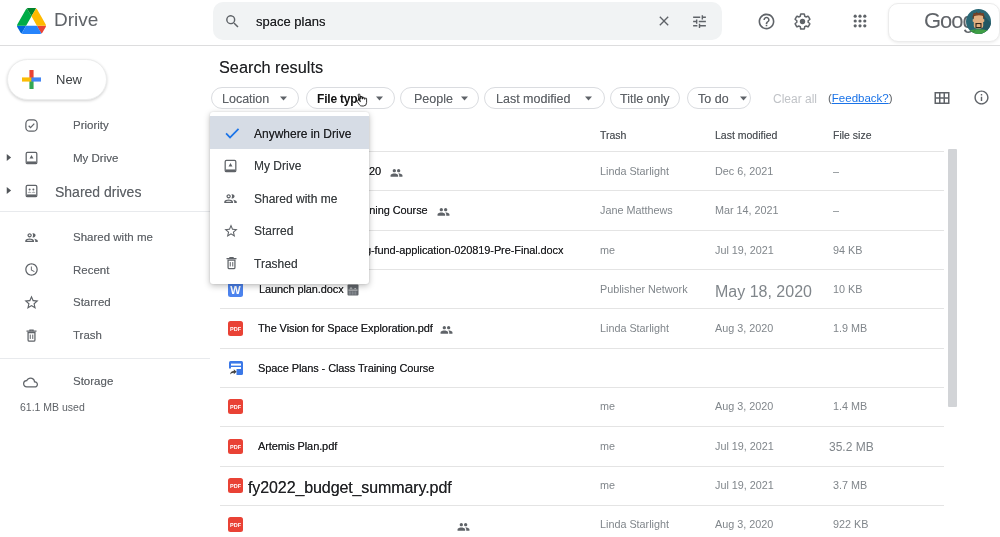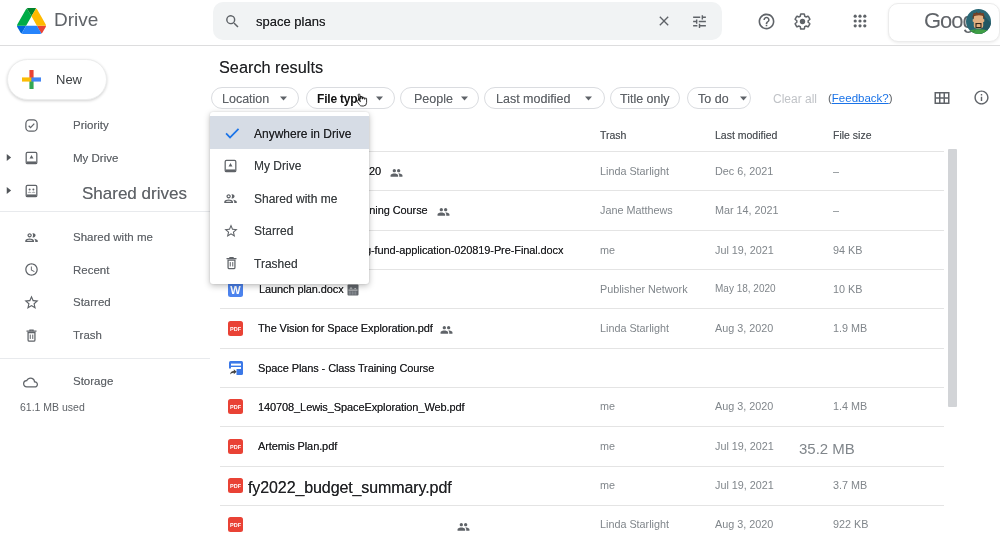--- a/index.html
+++ b/index.html
@@ -85,21 +85,21 @@
   <svg class="abs" style="left:22px;top:70px" width="19" height="19" viewBox="0 0 21 21">
     <rect x="8.2" y="0" width="4.6" height="10.5" fill="#ea4335"></rect>
     <rect x="8.2" y="10.5" width="4.6" height="10.5" fill="#34a853"></rect>
     <rect x="0" y="8.2" width="10.5" height="4.6" fill="#fbbc04"></rect>
     <rect x="10.5" y="8.2" width="10.5" height="4.6" fill="#4285f4"></rect>
   </svg>
   <div class="abs" style="left:56px;top:72px;font-size:13px;color:#3c4043;">New</div>
 
   <div class="abs g sb" style="left:57px;top:119px;font-size:11.5px;">Priority</div>
   <div class="abs g sb" style="left:57px;top:152px;font-size:11.5px;">My Drive</div>
-  <div class="abs g sb" style="left:66px;top:184px;font-size:17px;text-align:center;">Shared drives</div>
+  <div class="abs g sb" style="left:39px;top:184px;font-size:14px;text-align:center;">Shared drives</div>
   <div class="abs g sb" style="left:57px;top:231px;font-size:11.5px;">Shared with me</div>
   <div class="abs g sb" style="left:57px;top:264px;font-size:11.5px;">Recent</div>
   <div class="abs g sb" style="left:57px;top:296px;font-size:11.5px;">Starred</div>
   <div class="abs g sb" style="left:57px;top:329px;font-size:11.5px;">Trash</div>
   <div class="abs g sb" style="left:57px;top:375px;font-size:11.5px;">Storage</div>
   <div class="abs g" style="left:20px;top:401px;font-size:10.5px;">61.1 MB used</div>
 
   <div class="abs" style="left:0;top:211px;width:210px;height:1px;background:#e8eaed;"></div>
   <div class="abs" style="left:0;top:358px;width:210px;height:1px;background:#e8eaed;"></div>
 
@@ -239,21 +239,21 @@
     <path d="M7 4.7 q1.2 -1.4 2.4 0 z" fill="#e8e9ea"></path>
     <rect x="1.5" y="5.6" width="9" height="1" fill="#caccce"></rect>
     <rect x="1.8" y="7.6" width="2" height="1" fill="#9aa0a6"></rect>
     <rect x="4.6" y="7.6" width="2" height="1" fill="#9aa0a6"></rect>
     <rect x="7.4" y="7.6" width="2" height="1" fill="#9aa0a6"></rect>
     <rect x="1.8" y="9.4" width="2" height="1" fill="#9aa0a6"></rect>
     <rect x="4.6" y="9.4" width="2" height="1" fill="#9aa0a6"></rect>
     <rect x="7.4" y="9.4" width="2" height="1" fill="#9aa0a6"></rect>
   </svg>
   <div class="abs" style="left:600px;top:283px;font-size:10.8px;color:#80868b;">Publisher Network</div>
-  <div class="abs" style="left:715px;top:283px;font-size:10px;color:#80868b;">May 18, 2020</div>
+  <div class="abs" style="left:715px;top:283px;font-size:16px;color:#80868b;">May 18, 2020</div>
   <div class="abs" style="left:833px;top:283px;font-size:10.8px;color:#80868b;">10 KB</div>
 
   <svg class="abs" style="left:228px;top:321px" width="15" height="15">
       <rect width="15" height="15" rx="2.5" fill="#e94235"></rect>
       <text x="7.5" y="10" font-size="5.5" fill="#fff" text-anchor="middle" font-family="Liberation Sans, sans-serif" font-weight="bold">PDF</text>
     </svg>
   <div class="abs" style="left:258px;top:322px;font-size:11px;color:#202124;letter-spacing:-0.1px;text-shadow:0 0 0.5px rgba(32,33,36,0.75);">The Vision for Space Exploration.pdf</div>
   <svg class="abs" style="left:440px;top:323px" width="13" height="11" viewBox="0 0 24 19" fill="#5f6368">
       <path d="M16 11c1.66 0 2.99-1.34 2.99-3S17.66 5 16 5c-1.66 0-3 1.34-3 3s1.34 3 3 3zm-8 0c1.66 0 2.99-1.34 2.99-3S9.66 5 8 5C6.34 5 5 6.34 5 8s1.34 3 3 3zm0 2c-2.33 0-7 1.17-7 3.5V19h14v-2.5c0-2.33-4.67-3.5-7-3.5zm8 0c-.29 0-.62.02-.97.05 1.16.84 1.97 1.97 1.97 3.45V19h6v-2.5c0-2.33-4.67-3.5-7-3.5z"></path>
     </svg>
@@ -267,33 +267,32 @@
     <rect x="3" y="7" width="10" height="2" fill="#fff"></rect>
     <rect x="0" y="8.5" width="8.5" height="8.5" fill="#fff"></rect>
     <path d="M2.2 14.5 q0 -3.5 3.6 -3.6 l0 -1.6 l2.8 2.5 l-2.8 2.5 l0 -1.6 q-2.6 0 -3.6 1.8 Z" fill="#444"></path>
   </svg>
   <div class="abs" style="left:258px;top:361.5px;font-size:11px;color:#202124;letter-spacing:-0.1px;text-shadow:0 0 0.5px rgba(32,33,36,0.75);">Space Plans - Class Training Course</div>
 
   <svg class="abs" style="left:228px;top:399px" width="15" height="15">
       <rect width="15" height="15" rx="2.5" fill="#e94235"></rect>
       <text x="7.5" y="10" font-size="5.5" fill="#fff" text-anchor="middle" font-family="Liberation Sans, sans-serif" font-weight="bold">PDF</text>
     </svg>
-  <div class="abs" style="left:258px;top:400.5px;font-size:11px;color:#202124;letter-spacing:-0.1px;text-shadow:0 0 0.5px rgba(32,33,36,0.75);">140708_Lewis_SpaceExploration_Web.pdf</div>
   <div class="abs" style="left:600px;top:400px;font-size:10.8px;color:#80868b;">me</div>
   <div class="abs" style="left:715px;top:400px;font-size:10.8px;color:#80868b;">Aug 3, 2020</div>
   <div class="abs" style="left:833px;top:400px;font-size:10.8px;color:#80868b;">1.4 MB</div>
 
   <svg class="abs" style="left:228px;top:439px" width="15" height="15">
       <rect width="15" height="15" rx="2.5" fill="#e94235"></rect>
       <text x="7.5" y="10" font-size="5.5" fill="#fff" text-anchor="middle" font-family="Liberation Sans, sans-serif" font-weight="bold">PDF</text>
     </svg>
   <div class="abs" style="left:258px;top:440px;font-size:11px;color:#202124;letter-spacing:-0.1px;text-shadow:0 0 0.5px rgba(32,33,36,0.75);">Artemis Plan.pdf</div>
   <div class="abs" style="left:600px;top:440px;font-size:10.8px;color:#80868b;">me</div>
   <div class="abs" style="left:715px;top:440px;font-size:10.8px;color:#80868b;">Jul 19, 2021</div>
-  <div class="abs" style="left:799px;top:440px;font-size:15px;color:#80868b;">35.2 MB</div>
+  <div class="abs" style="left:829px;top:440px;font-size:12px;color:#80868b;">35.2 MB</div>
 
   <svg class="abs" style="left:228px;top:478px" width="15" height="15">
       <rect width="15" height="15" rx="2.5" fill="#e94235"></rect>
       <text x="7.5" y="10" font-size="5.5" fill="#fff" text-anchor="middle" font-family="Liberation Sans, sans-serif" font-weight="bold">PDF</text>
     </svg>
   <div class="abs" style="left:248px;top:479px;font-size:16px;color:#202124;letter-spacing:-0.1px;text-shadow:0 0 0.5px rgba(32,33,36,0.75);">fy2022_budget_summary.pdf</div>
   <div class="abs" style="left:600px;top:479px;font-size:10.8px;color:#80868b;">me</div>
   <div class="abs" style="left:715px;top:479px;font-size:10.8px;color:#80868b;">Jul 19, 2021</div>
   <div class="abs" style="left:833px;top:479px;font-size:10.8px;color:#80868b;">3.7 MB</div>
 

